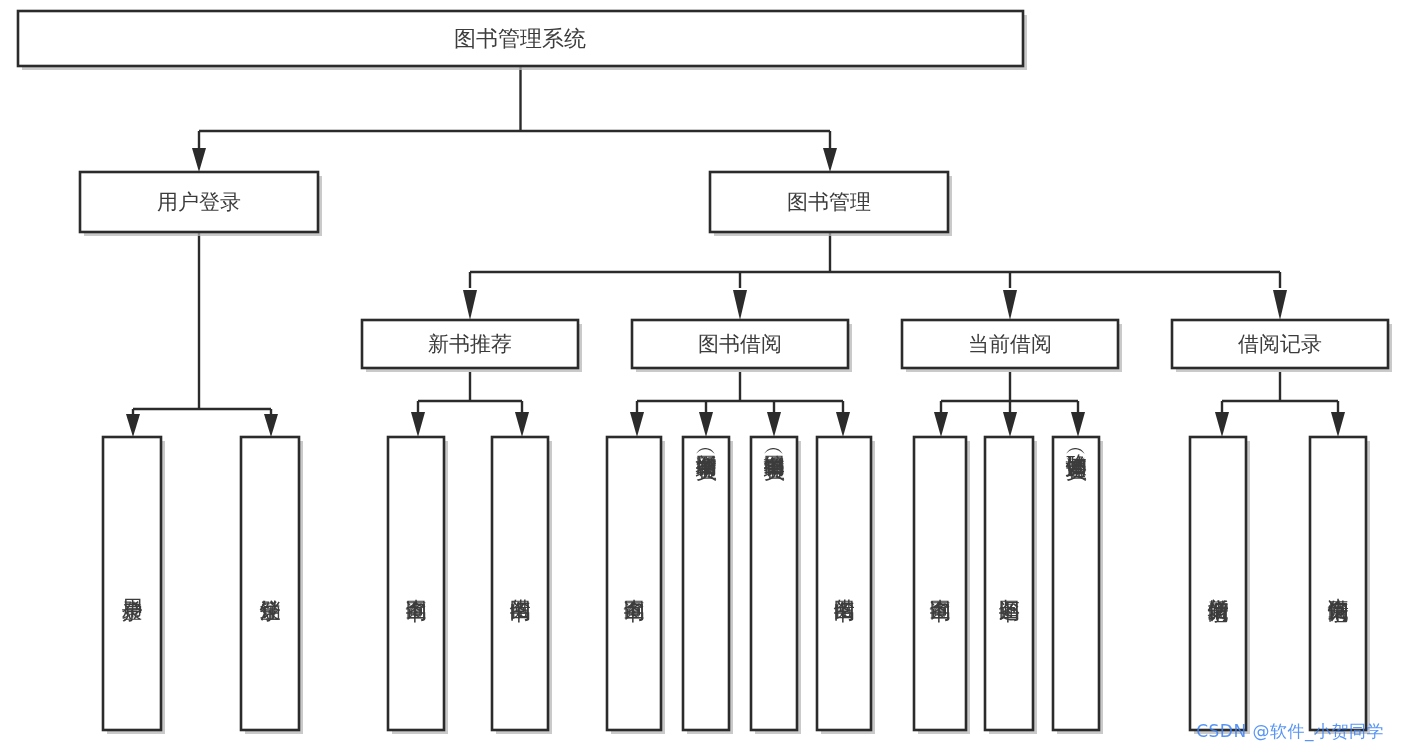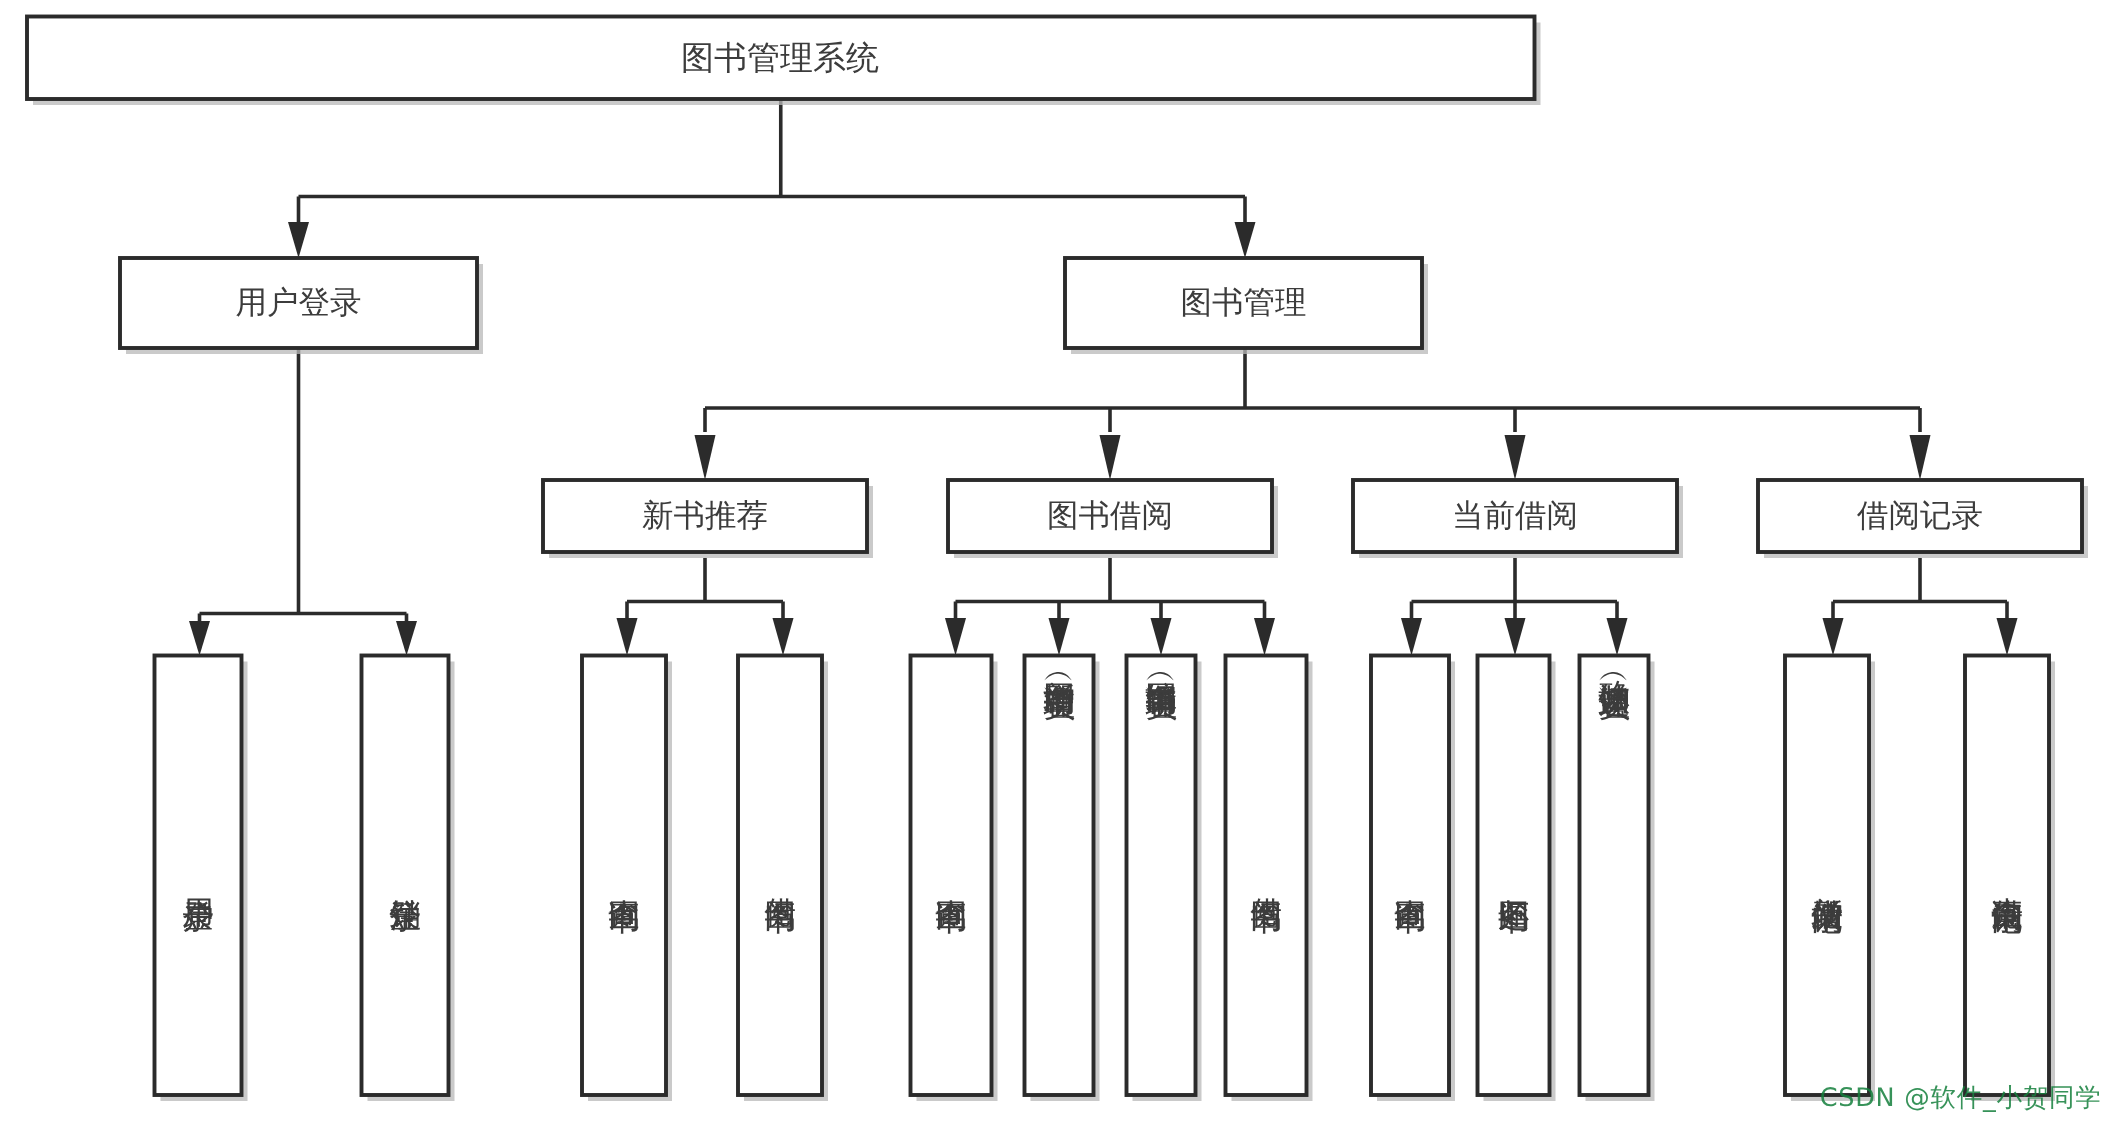--- a/index.html
+++ b/index.html
@@ -69,25 +69,25 @@
     font-family: "DejaVu Sans", "Liberation Sans", sans-serif;
     font-size: 21px;
     line-height: 1.06;
     color: #3c3c3c;
     letter-spacing: 1px;
     white-space: nowrap;
     text-align: center;
   }
   .watermark {
     position: absolute;
-    right: 4px;
+    right: 21px;
     bottom: 4px;
     font-family: "DejaVu Sans", "Liberation Sans", sans-serif;
     font-size: 17px;
-    color: #15803d;
+    color: #3b82f6;
     opacity: 0.85;
     letter-spacing: 0.5px;
     white-space: nowrap;
   }
 </style>
 </head>
 <body>
 
 <div id="diagram-root">
 

